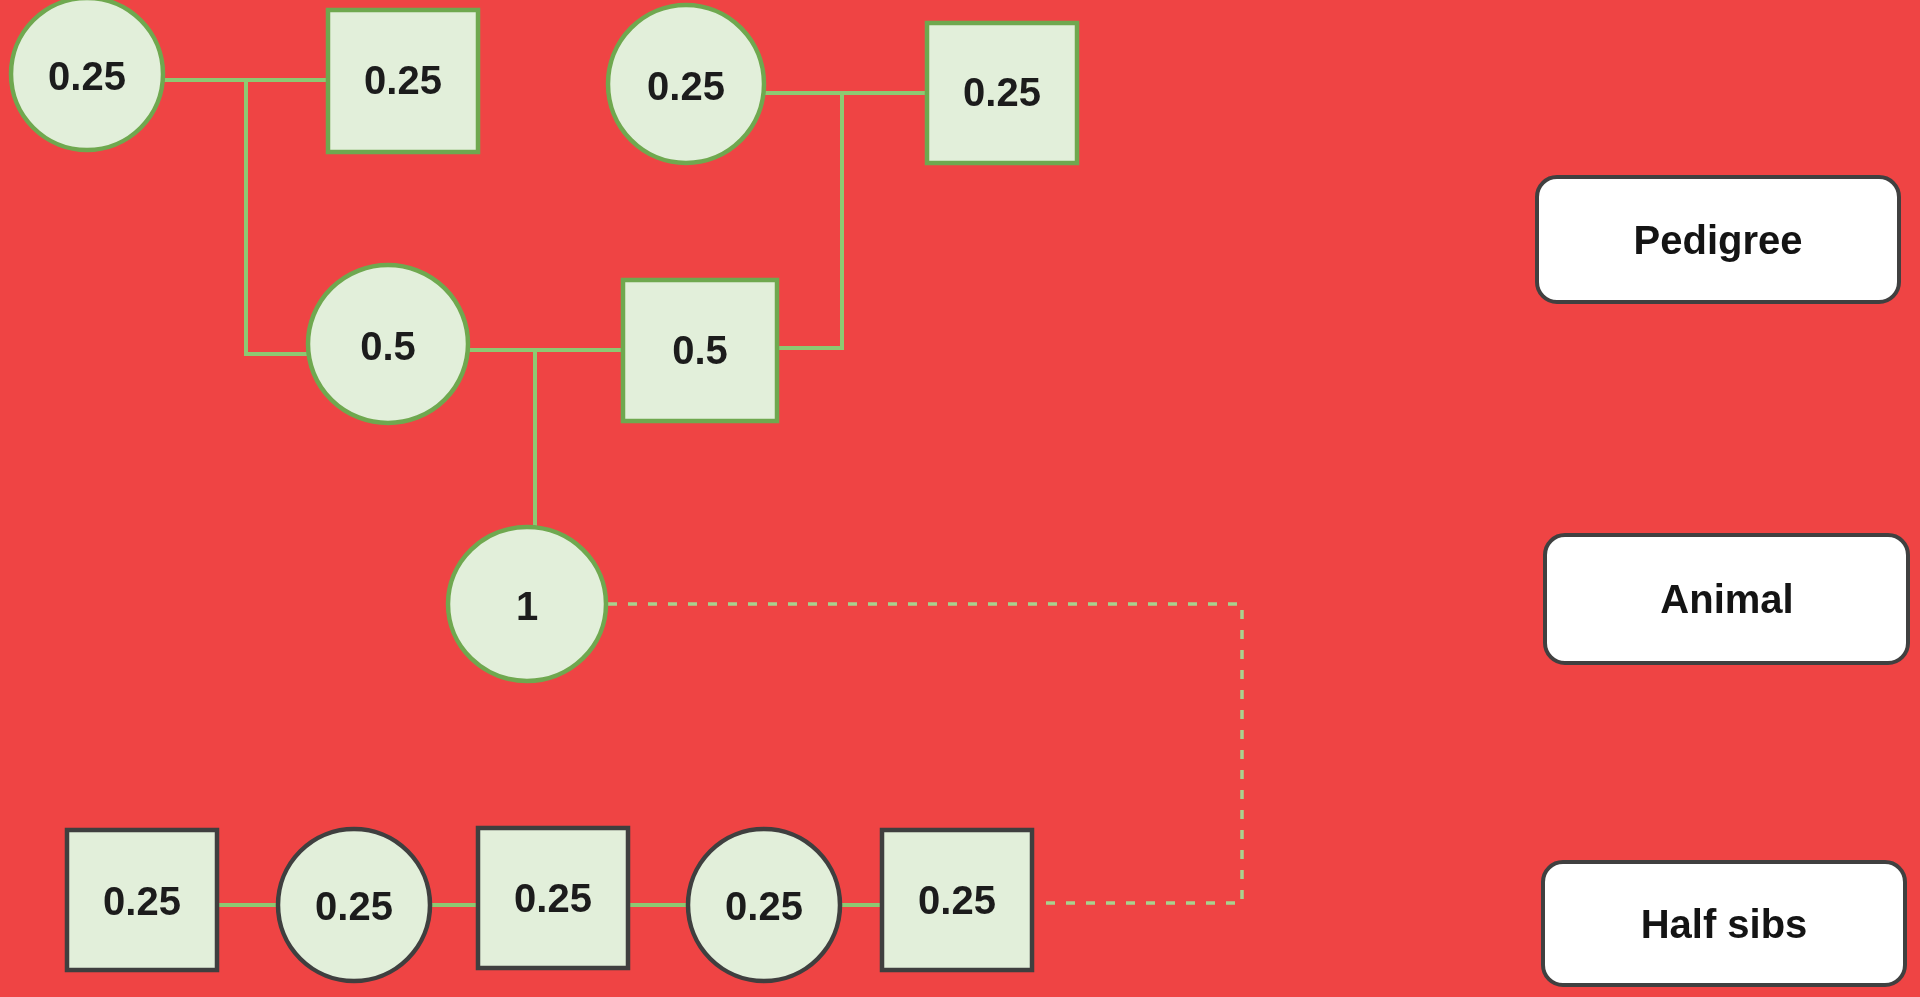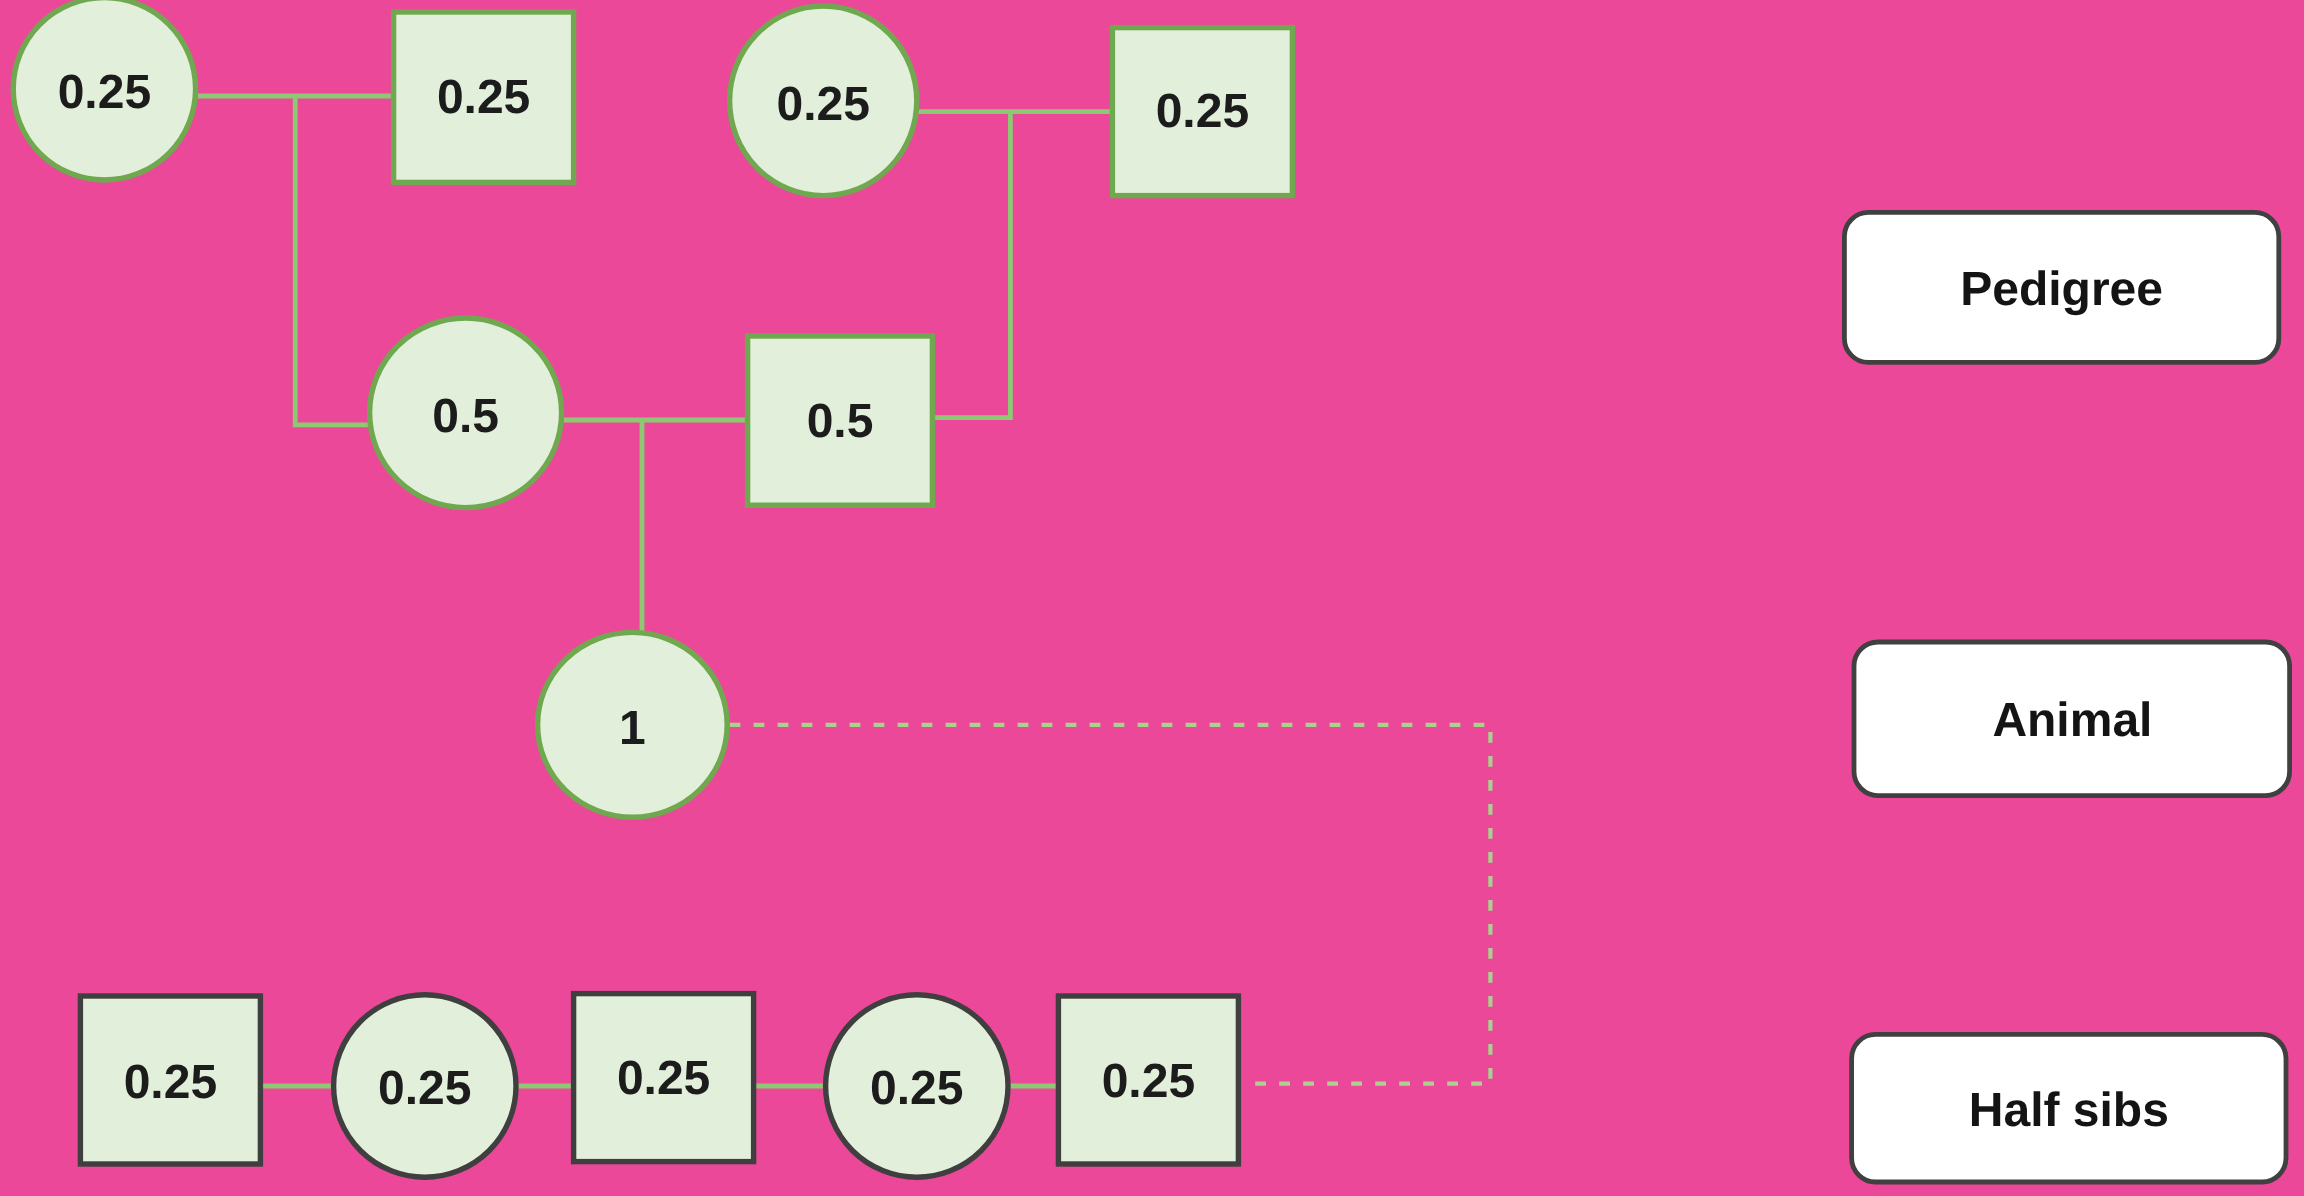--- a/index.html
+++ b/index.html
@@ -4,21 +4,21 @@
 <style>
   html, body {
     margin: 0;
     padding: 0;
     background: #ffffff;
   }
   .stage {
     position: relative;
     width: 1920px;
     height: 997px;
-    background: #ec4899;
+    background: #ef4444;
     overflow: hidden;
     font-family: "Liberation Sans", sans-serif;
   }
   svg { display: block; }
   .node-label {
     font-family: "Liberation Sans", sans-serif;
     font-size: 40px;
     font-weight: bold;
     fill: #1c1c1c;
     text-anchor: middle;

